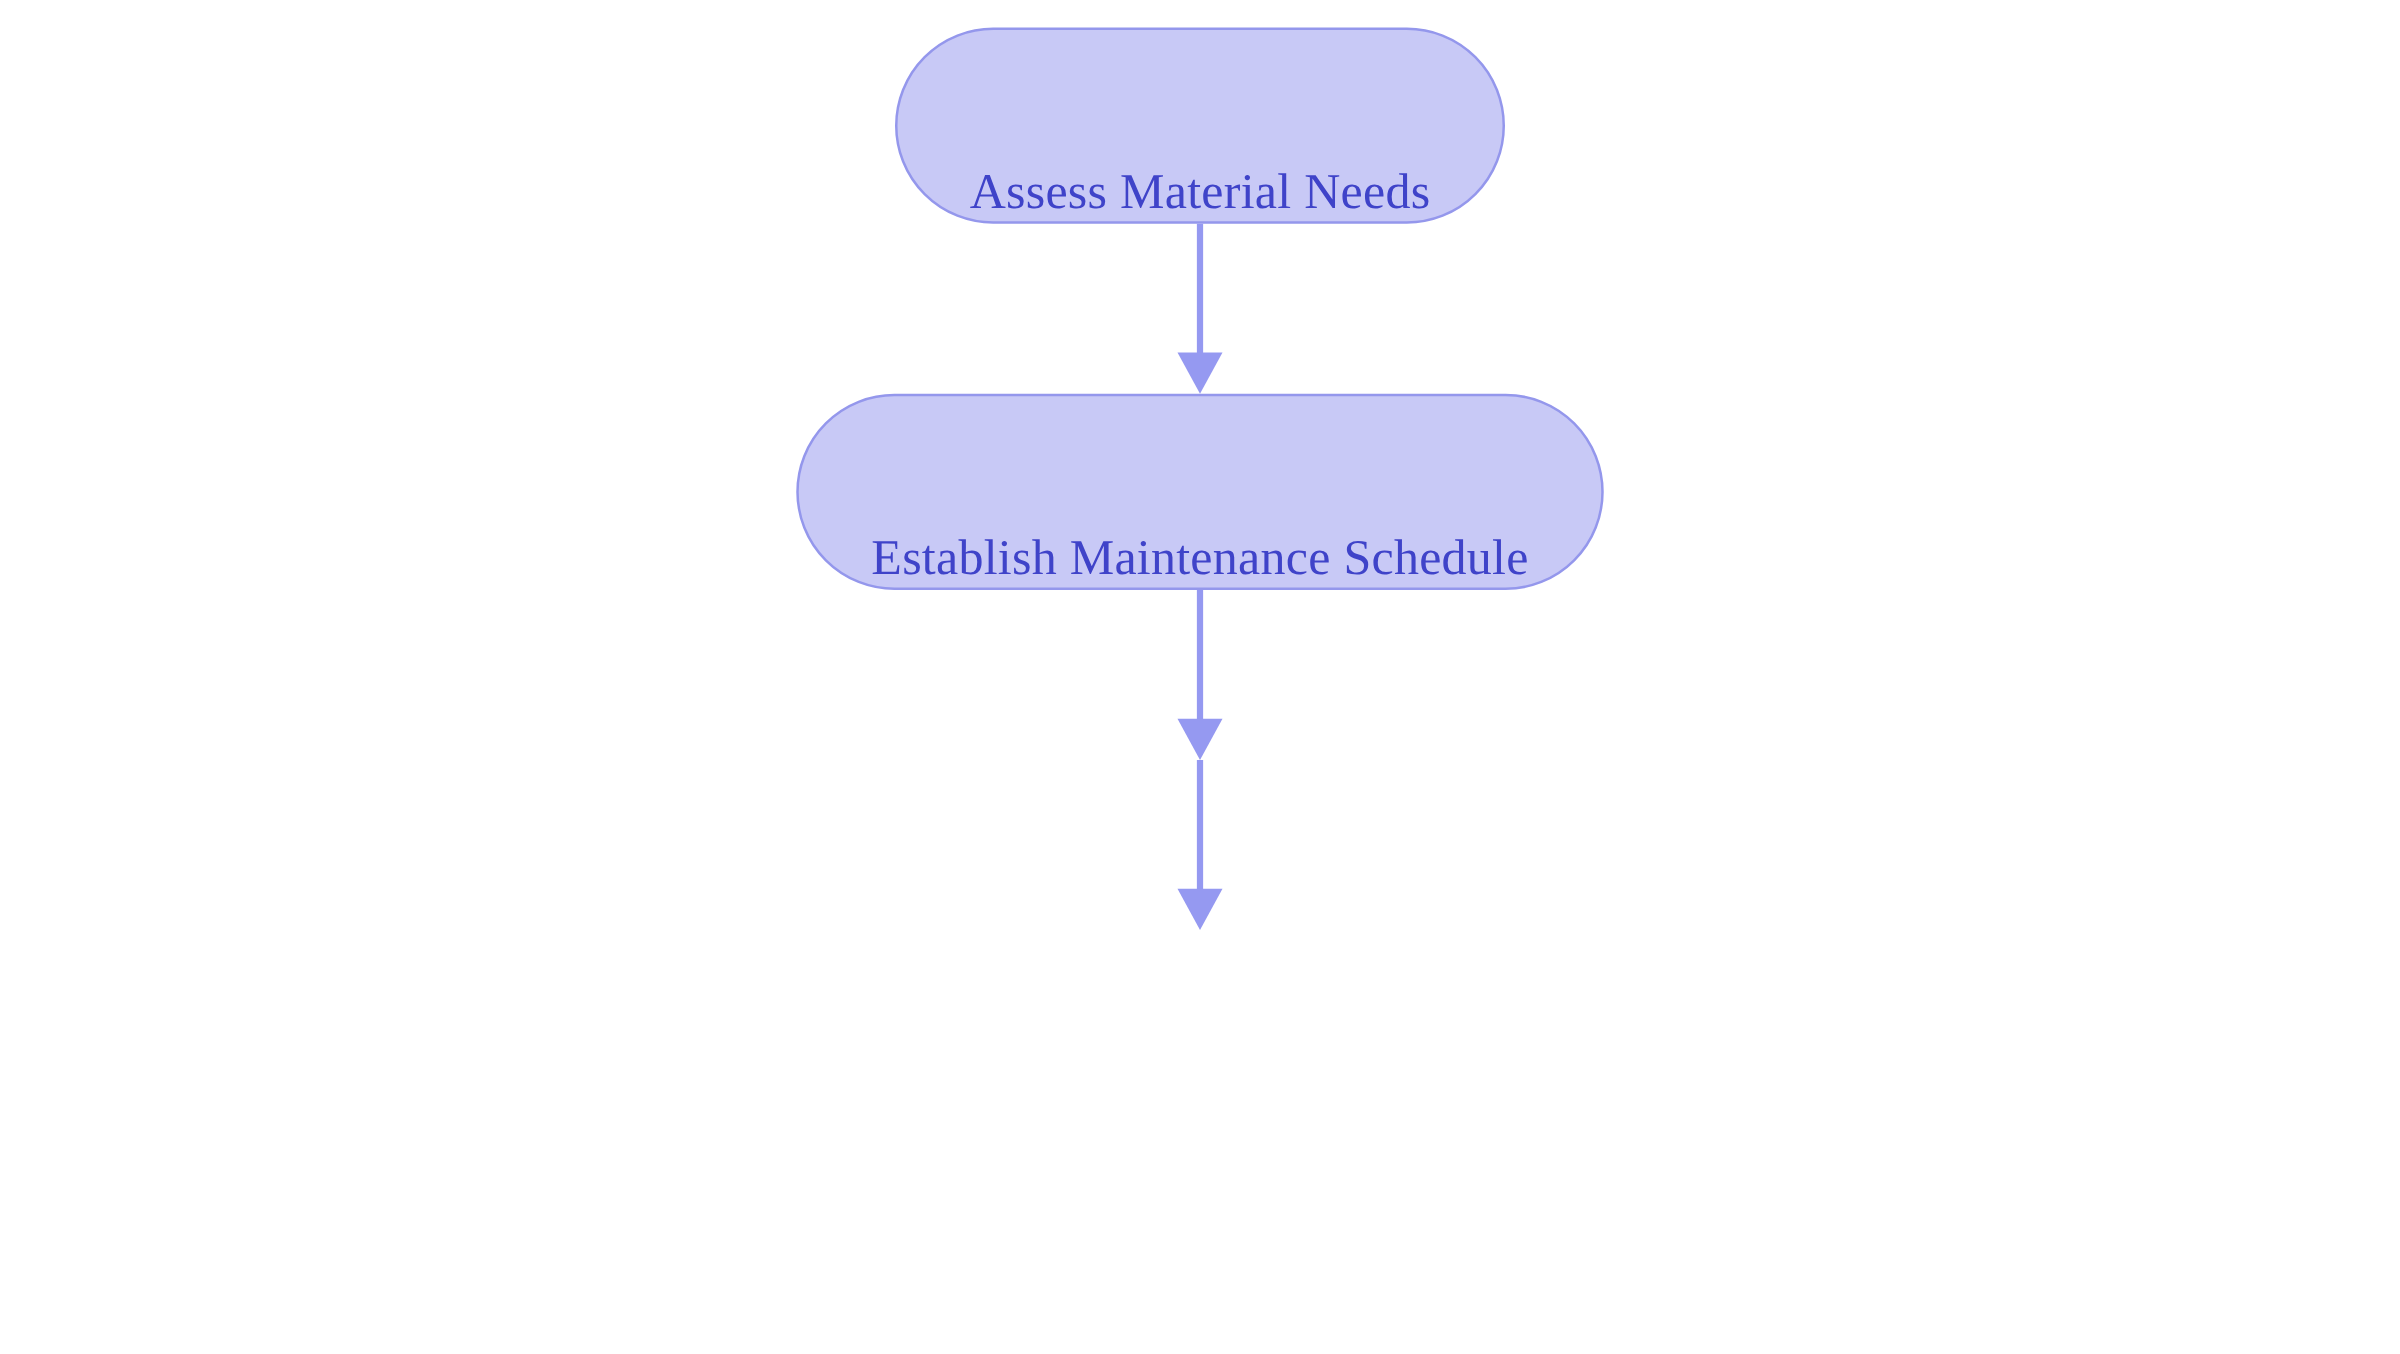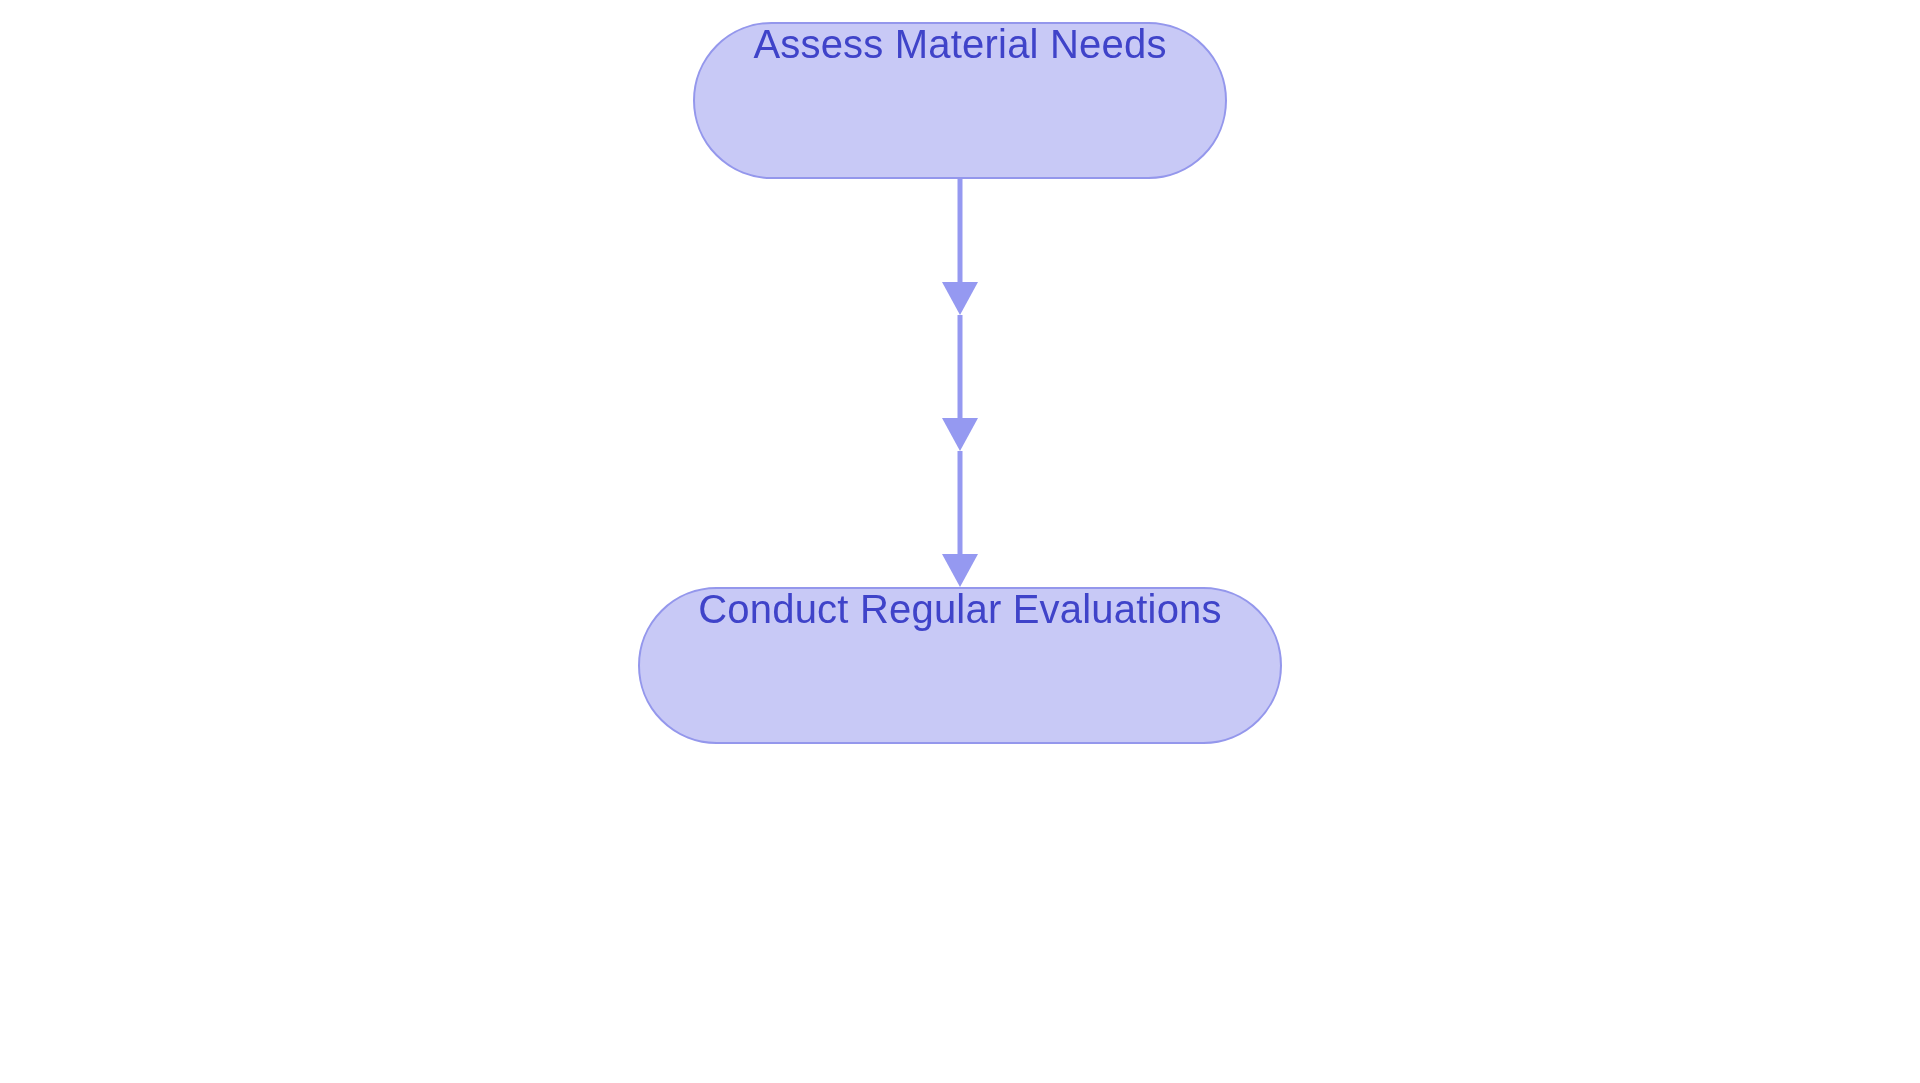--- a/index.html
+++ b/index.html
@@ -27,24 +27,25 @@
     padding-top: 22px;
     overflow: hidden;
   }
   .flow-node {
     height: 157px;
     min-height: 157px;
     border-radius: 80px;
     background: var(--node-fill);
     border: 2.5px solid var(--node-border);
     display: flex;
-    align-items: flex-start;
+    align-items: flex-end;
     justify-content: center;
     padding: 0 58px;
     white-space: nowrap;
+    font-family: Liberation Serif, serif;
   }
   .flow-node .node-label {
     color: var(--node-text);
     font-size: 40px;
     font-weight: 400;
     letter-spacing: 0.2px;
     line-height: 1;
     padding-bottom: 4px;
   }
   .connector {
@@ -81,29 +82,29 @@
 
   <div class="flow-node">
     <span class="node-label">Assess Material Needs</span>
   </div>
 
   <div class="connector">
     <div class="shaft"></div>
     <div class="arrowhead"></div>
   </div>
 
+  <div class="flow-node">
+    <span class="node-label">Establish Maintenance Schedule</span>
+  </div>
 
   <div class="connector">
     <div class="shaft"></div>
     <div class="arrowhead"></div>
   </div>
 
 
   <div class="connector">
     <div class="shaft"></div>
     <div class="arrowhead"></div>
   </div>
 
-  <div class="flow-node">
-    <span class="node-label">Conduct Regular Evaluations</span>
-  </div>
 
 </div>
 
 </body></html>

